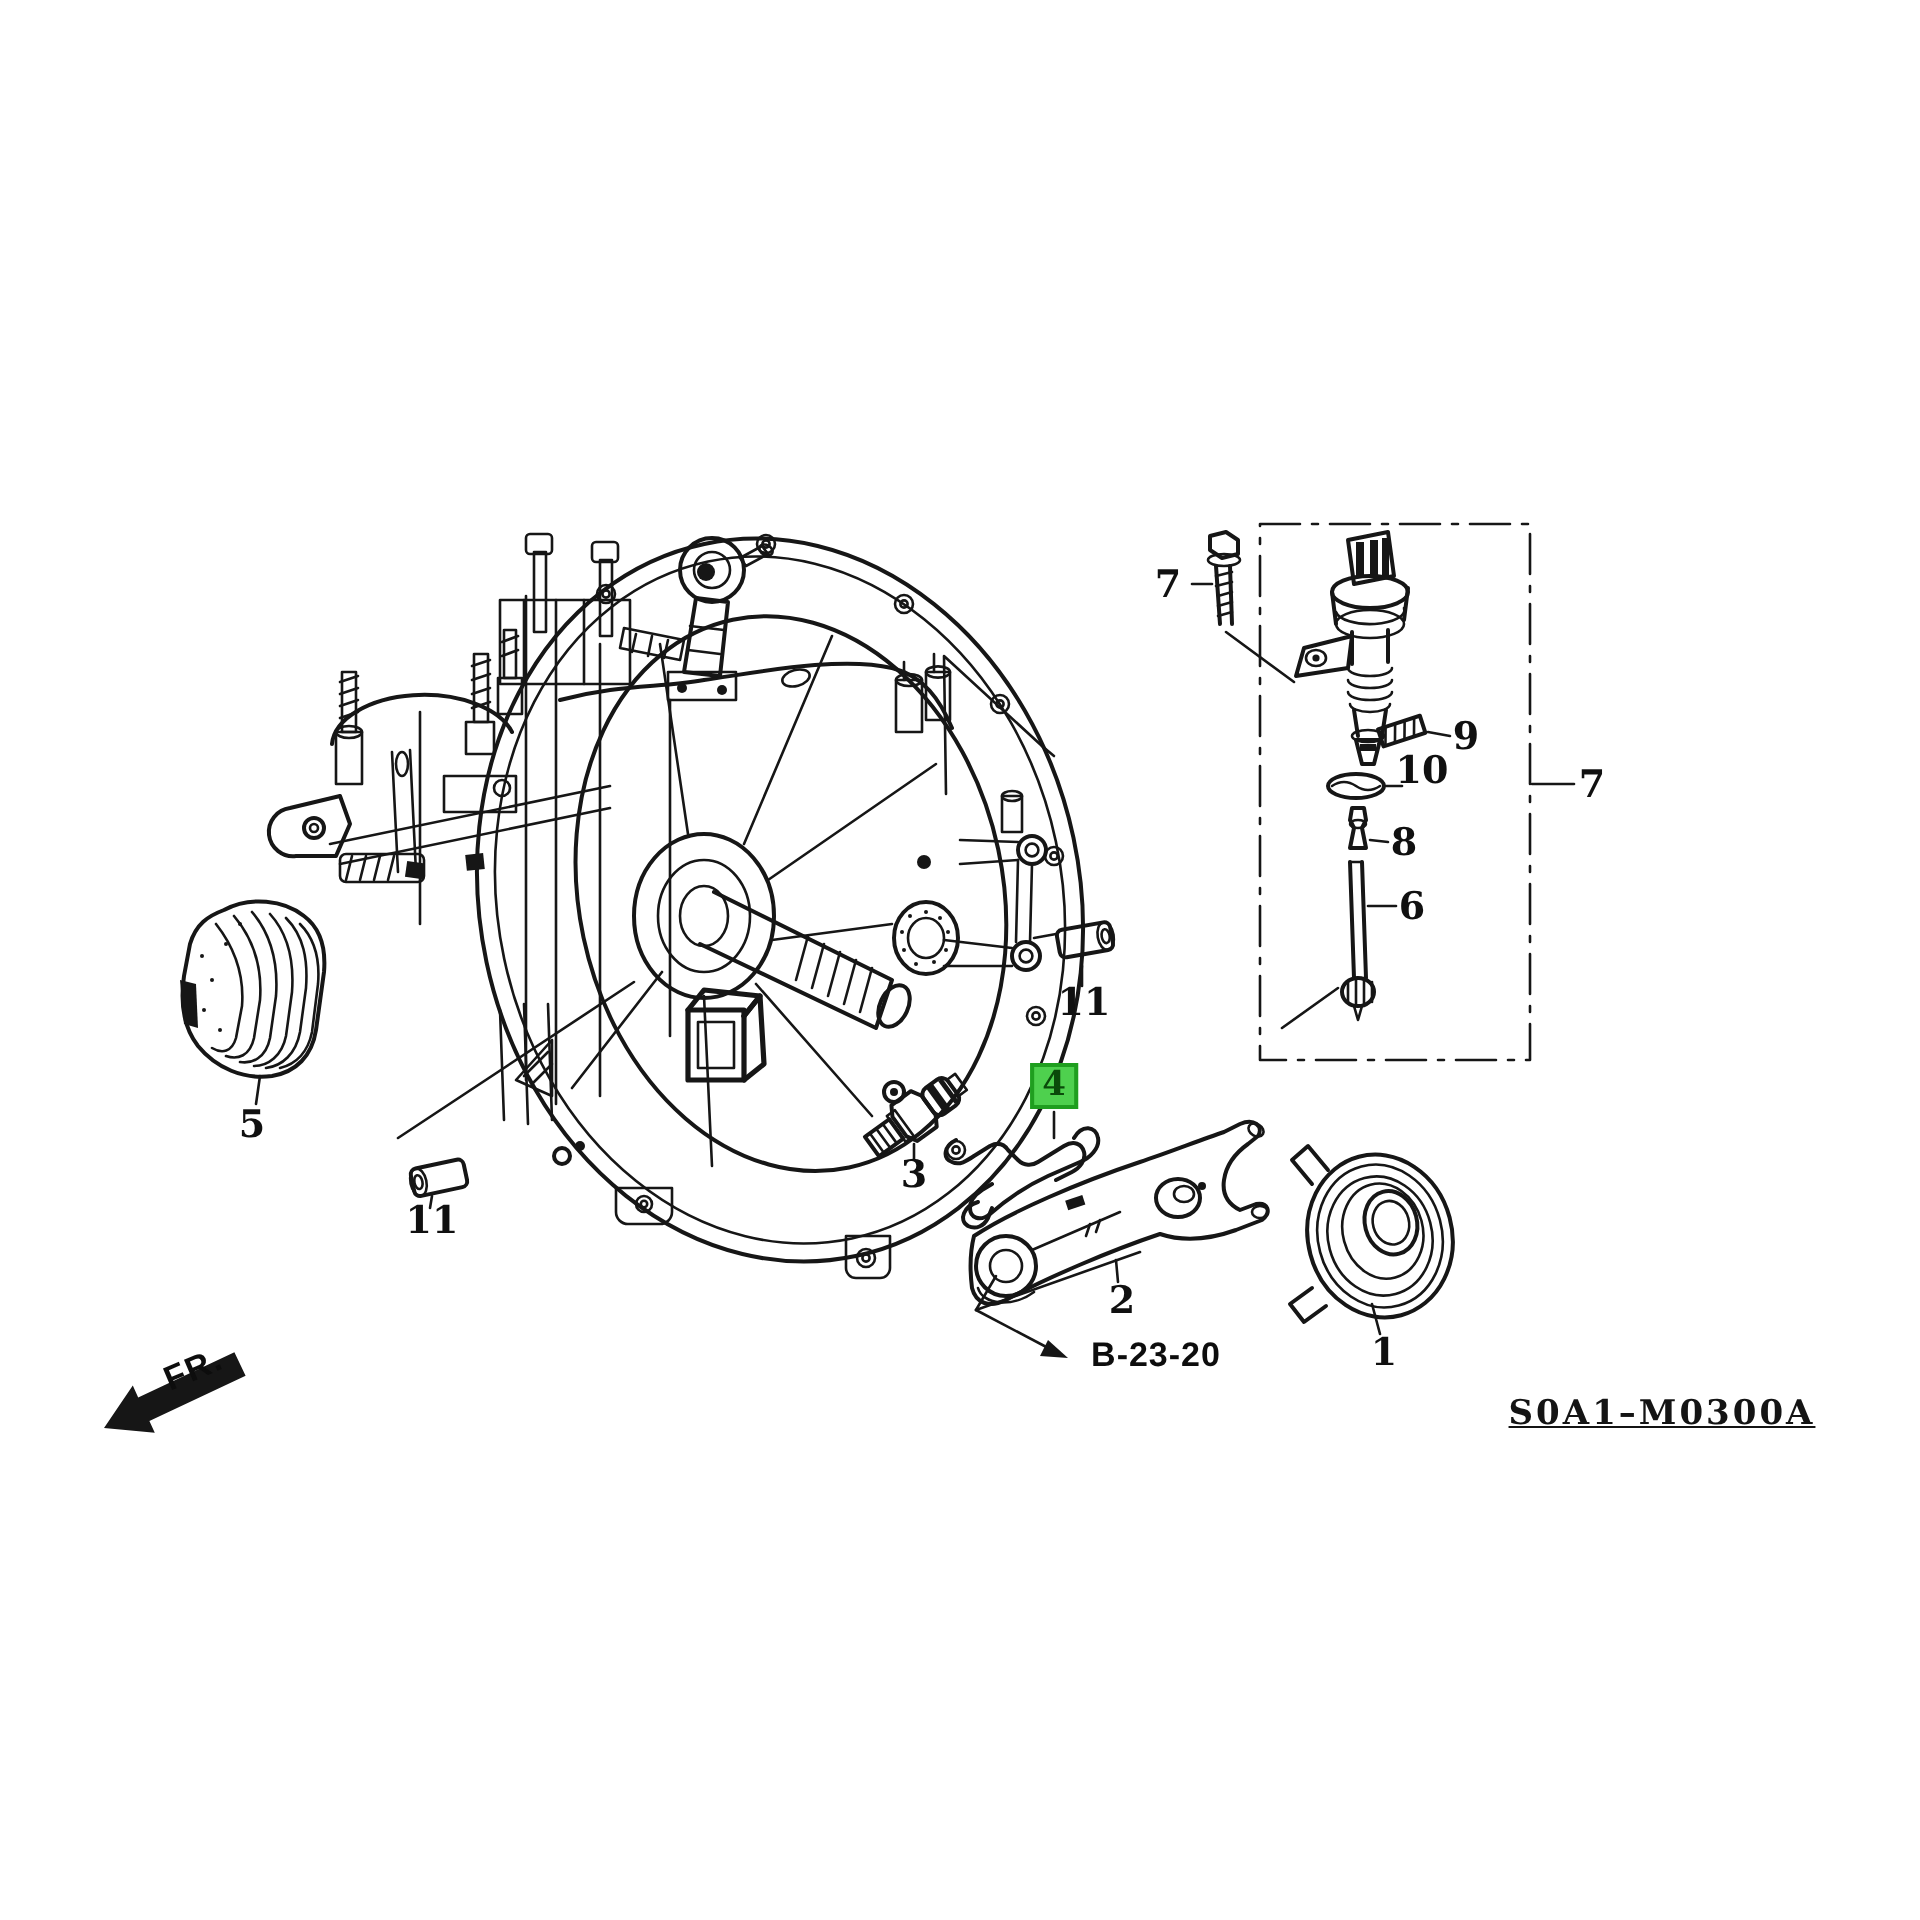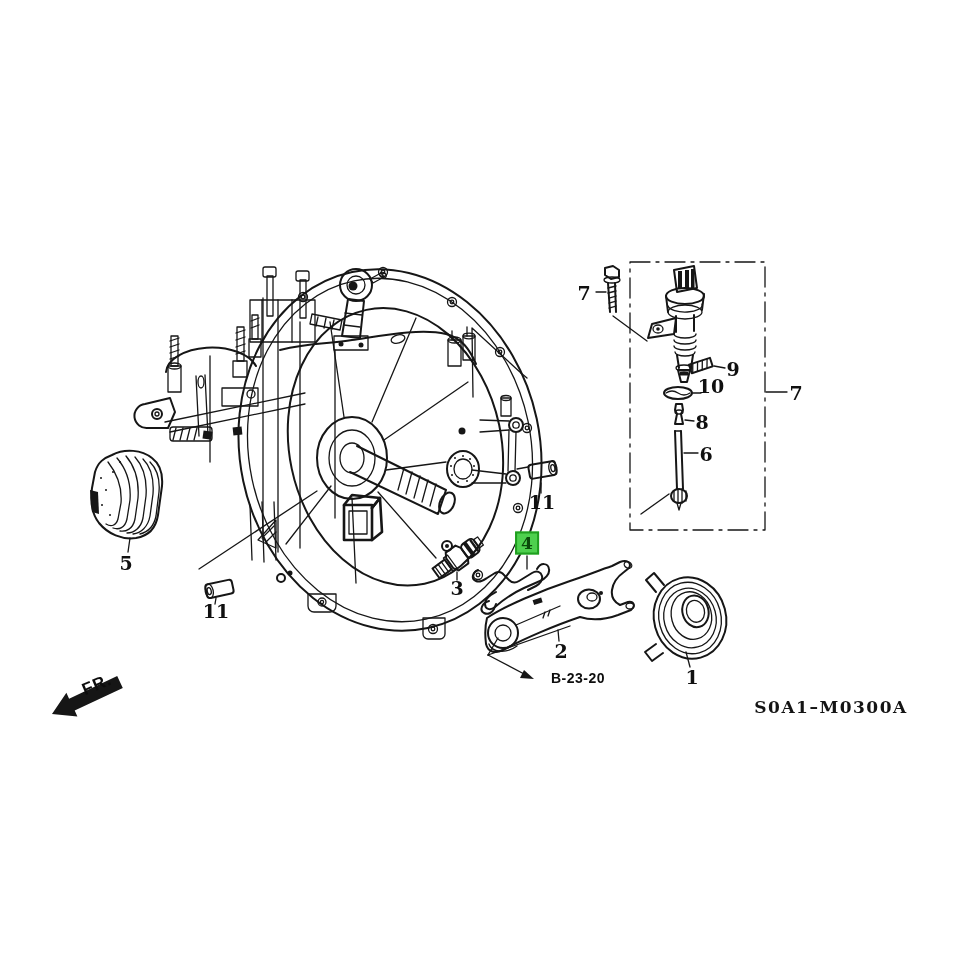--- a/index.html
+++ b/index.html
@@ -7,21 +7,21 @@
         font-family:"DejaVu Serif", serif;}
   svg{position:absolute;left:0;top:0;}
   .ln{stroke:#161616;fill:none;stroke-width:2;stroke-linecap:round;stroke-linejoin:round;}
   .thin{stroke-width:1.3;}
   .bold{stroke-width:2.6;}
   .fill{fill:#161616;stroke:none;}
   .lbl{position:absolute;transform:translate(-50%,-50%);font-family:"DejaVu Serif",serif;
        font-weight:bold;font-size:19px;color:#101010;letter-spacing:0;line-height:1;white-space:nowrap;}
   .lbl.hl{background:#4ed04e;border:2px solid #1f9e1f;color:#0a4a0a;padding:1px 4px;font-size:17px;}
   .ref{position:absolute;transform:translate(-50%,-50%);font-family:"Liberation Sans",sans-serif;
-       font-weight:bold;font-size:14px;color:#0d0d0d;letter-spacing:0.5px;white-space:nowrap;text-align:right;}
+       font-weight:bold;font-size:17px;color:#0d0d0d;letter-spacing:0.5px;white-space:nowrap;text-align:right;}
   .code{position:absolute;transform:translate(-50%,-50%);font-family:"DejaVu Serif",serif;
        font-weight:bold;font-size:17px;color:#141414;letter-spacing:1.5px;white-space:nowrap;}
   .fr{position:absolute;transform:translate(-50%,-50%) rotate(-23deg);
       font-family:"Liberation Sans",sans-serif;font-weight:bold;font-size:17px;color:#0d0d0d;
       letter-spacing:1px;white-space:nowrap;}
 </style>
 </head>
 <body>
 
 <div id="page">
@@ -418,14 +418,14 @@
   <span class="lbl" style="left:796px;top:393px;">7</span>
   <span class="lbl" style="left:702px;top:422px;">8</span>
   <span class="lbl" style="left:733px;top:369px;">9</span>
   <span class="lbl" style="left:711px;top:386px;">10</span>
   <span class="lbl" style="left:216px;top:611px;">11</span>
   <span class="lbl" style="left:542px;top:502px;">11</span>
   <span class="lbl" style="left:584px;top:293px;">7</span>
 
   <span class="ref" style="left:578px;top:678px;">B-23-20</span>
   <span class="fr" style="left:97px;top:685px;">FR.</span>
-  <span class="code" style="left:831px;top:707px;">S0A1–M0300A</span>
+  <span class="code" style="left:831px;top:707px;text-decoration:underline;">S0A1–M0300A</span>
 </div>
 
 </body></html>

